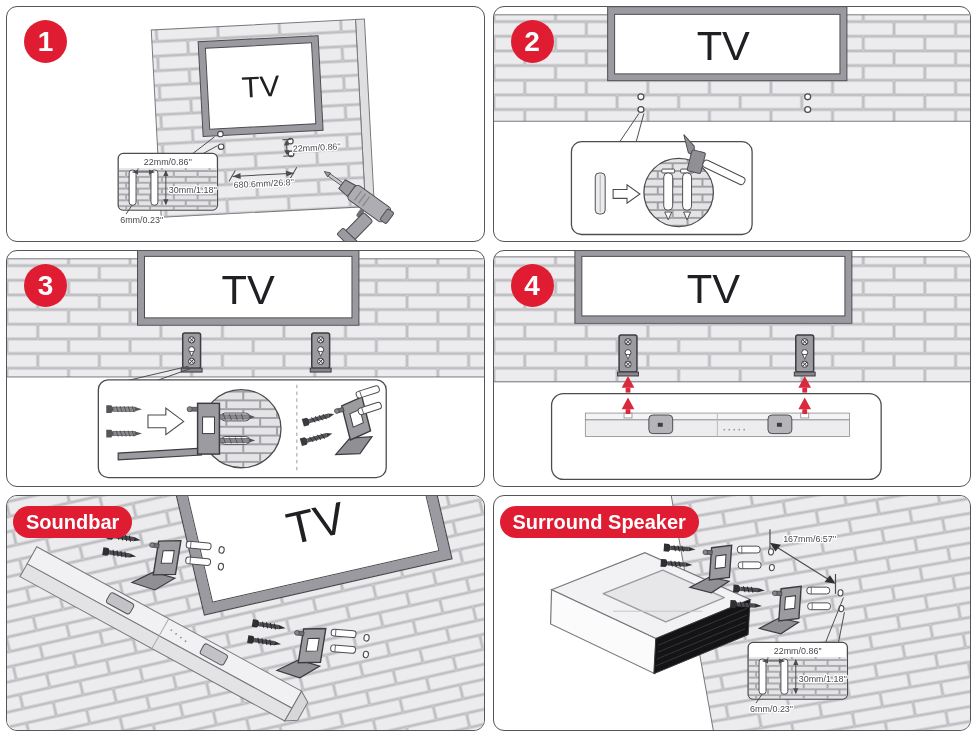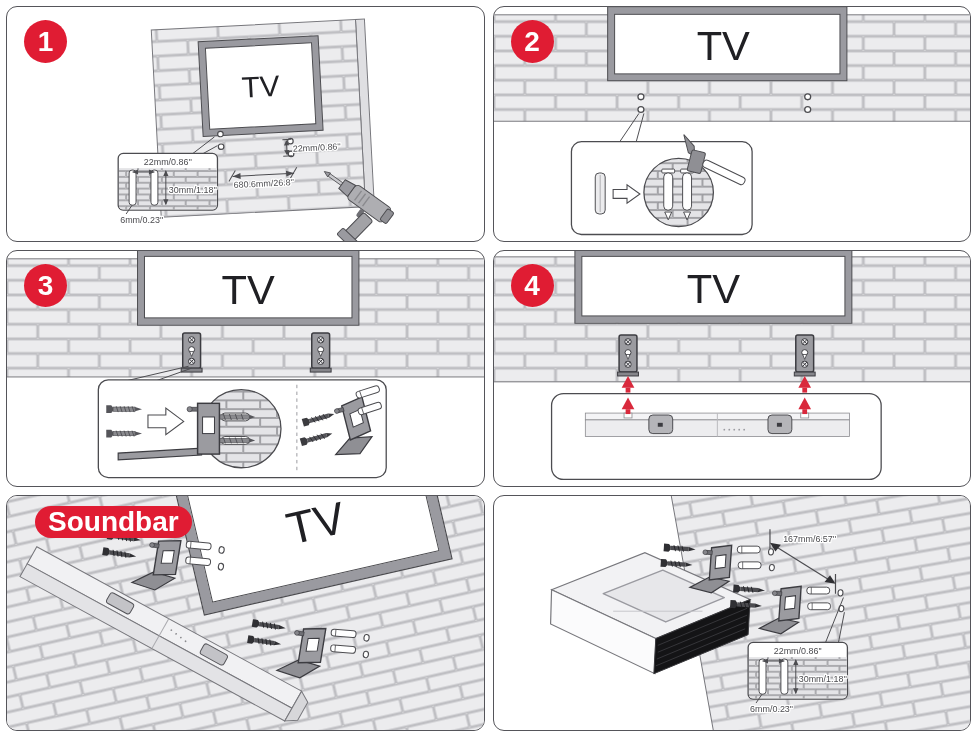--- a/index.html
+++ b/index.html
@@ -28,24 +28,24 @@
   }
   .panel svg{position:absolute;inset:0;width:100%;height:100%;}
   .badge{
     position:absolute;left:17px;top:13px;
     width:43px;height:43px;border-radius:50%;
     background:var(--red);color:#ffffff;
     font-size:28px;line-height:43px;text-align:center;font-weight:bold;
     z-index:3;
   }
   .pill{
-    position:absolute;left:28px;top:10px;
+    position:absolute;left:6px;top:10px;
     height:32px;line-height:32px;
     background:var(--red);color:#ffffff;
-    font-size:28px;font-weight:bold;
+    font-size:20px;font-weight:bold;
     padding:0 13px;border-radius:17px;
     z-index:3;white-space:nowrap;
   }
   text{font-family:"Liberation Sans",sans-serif;}
   .dim{
     font-size:9px;fill:#4c4c50;
     paint-order:stroke;stroke:#ffffff;stroke-width:2.6px;stroke-linejoin:round;
   }
   .tvt{fill:#202024;}
 </style>
@@ -526,20 +526,21 @@
           <rect x="0" y="-3.5" width="25" height="7" rx="3" fill="#ffffff" stroke="#4c4c50"></rect>
           <line x1="4.5" y1="-3.5" x2="4.5" y2="3.5" stroke="#4c4c50" stroke-width="0.8"></line>
         </g>
         <ellipse cx="64" cy="-19" rx="2.6" ry="3.4" fill="#ffffff" stroke="#4c4c50" stroke-width="1.1"></ellipse>
         <ellipse cx="66" cy="-2" rx="2.6" ry="3.4" fill="#ffffff" stroke="#4c4c50" stroke-width="1.1"></ellipse>
       </g>
     </svg>
   </section>
 
   <section class="panel">
+    <div class="pill">Surround Speaker</div>
     <svg viewBox="0 0 480 240" preserveAspectRatio="none">
       <defs>
         <pattern id="bkF" width="62" height="30" patternUnits="userSpaceOnUse">
           <rect width="62" height="30" fill="#ffffff"></rect>
           <rect x="0.8" y="0.8" width="60.4" height="13.4" fill="#ececee" stroke="#a6a6ac"></rect>
           <rect x="-30.2" y="15.8" width="60.4" height="13.4" fill="#ececee" stroke="#a6a6ac"></rect>
           <rect x="31.8" y="15.8" width="60.4" height="13.4" fill="#ececee" stroke="#a6a6ac"></rect>
         </pattern>
         <pattern id="bkFs" width="24" height="12" patternUnits="userSpaceOnUse">
           <rect width="24" height="12" fill="#ffffff"></rect>

